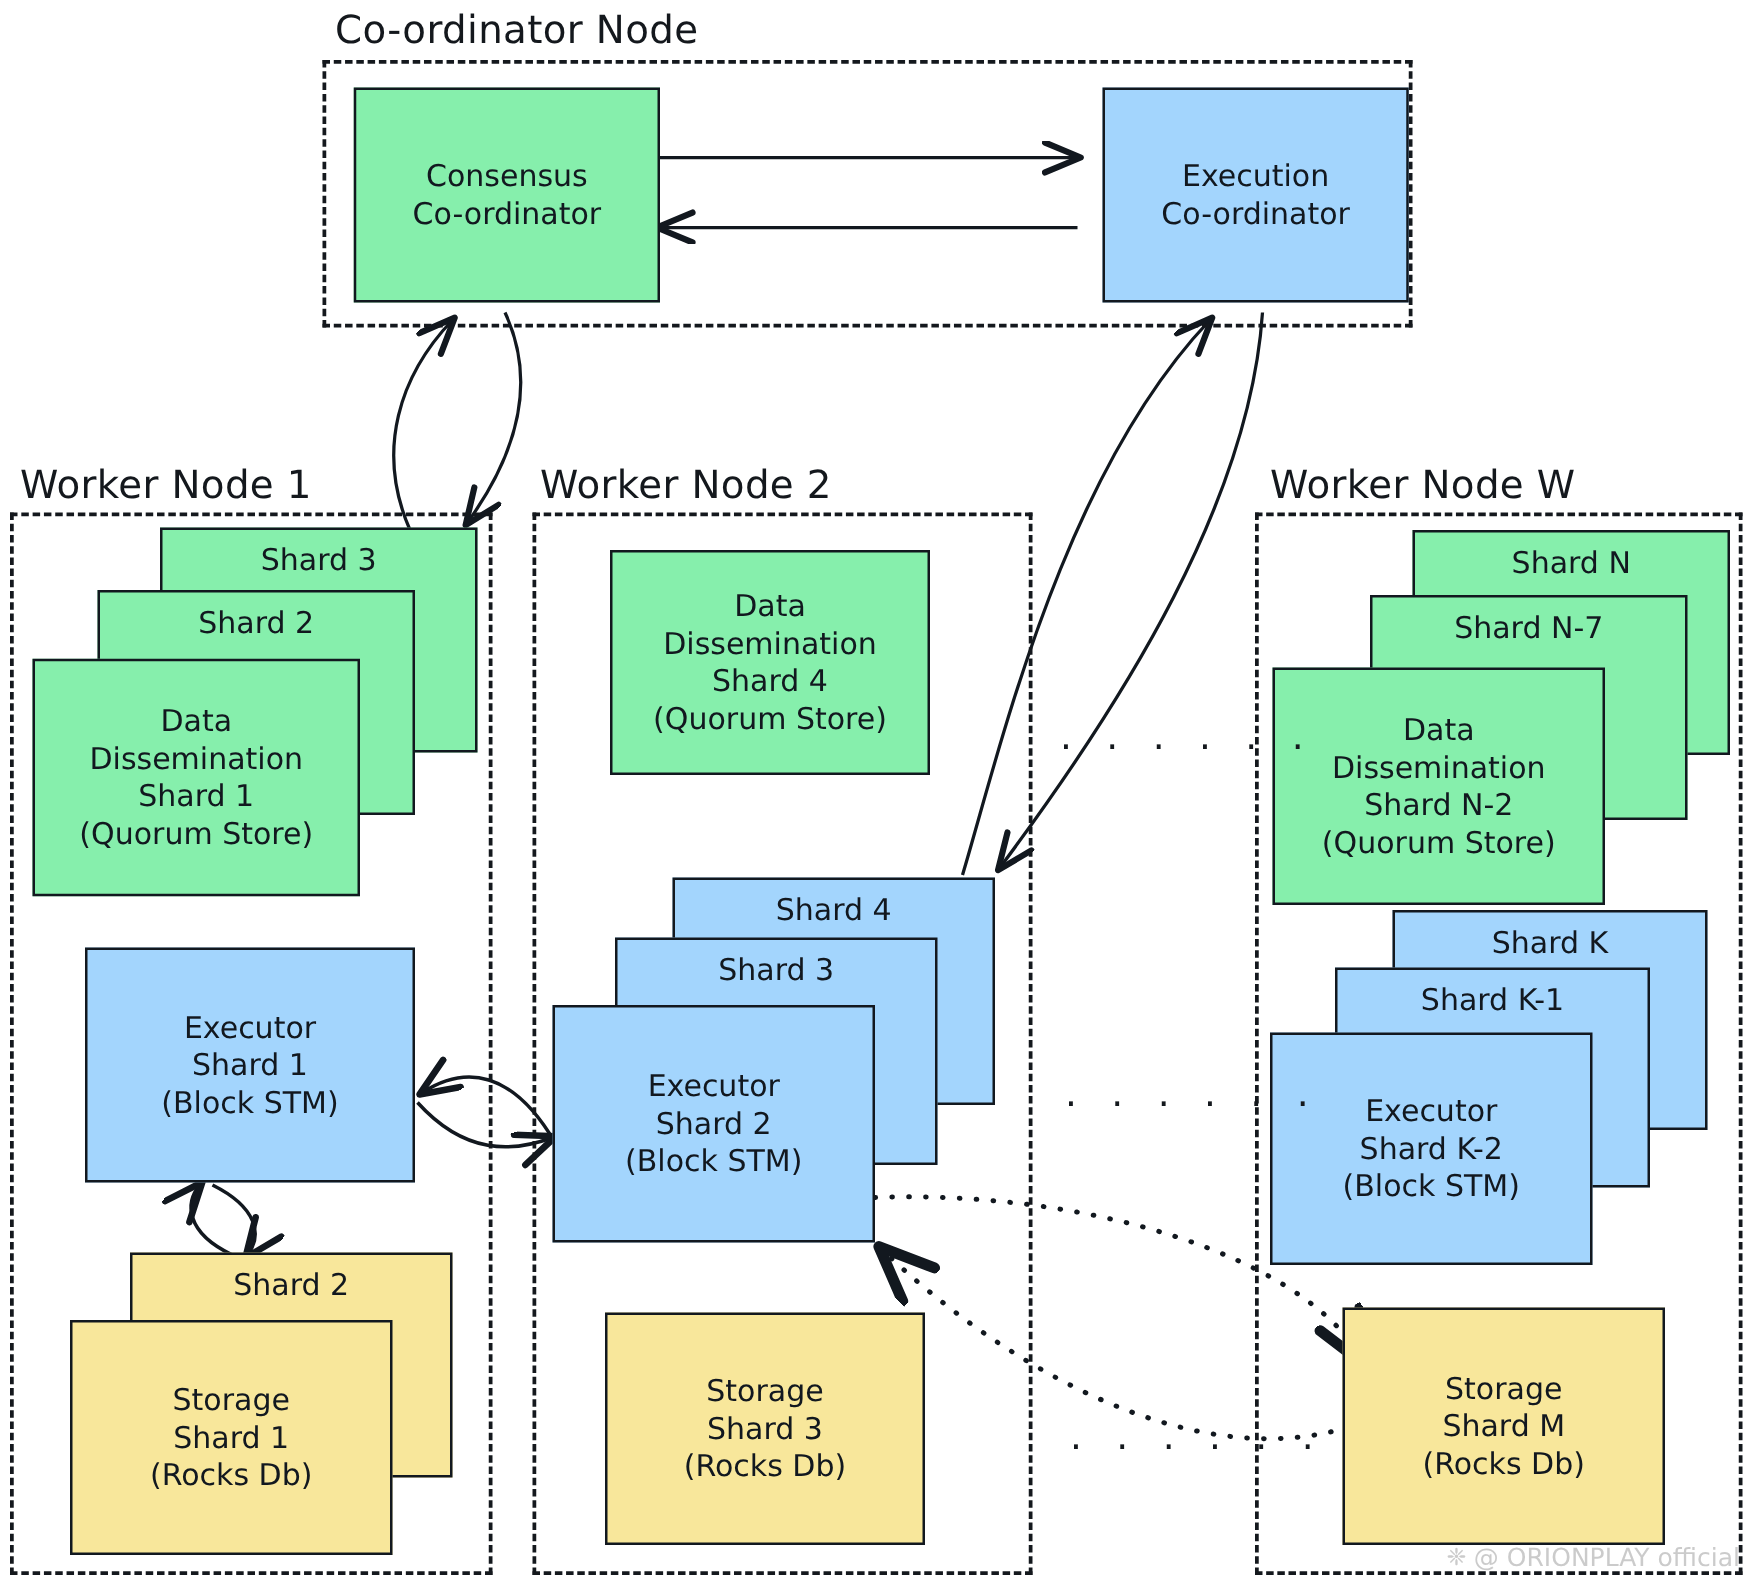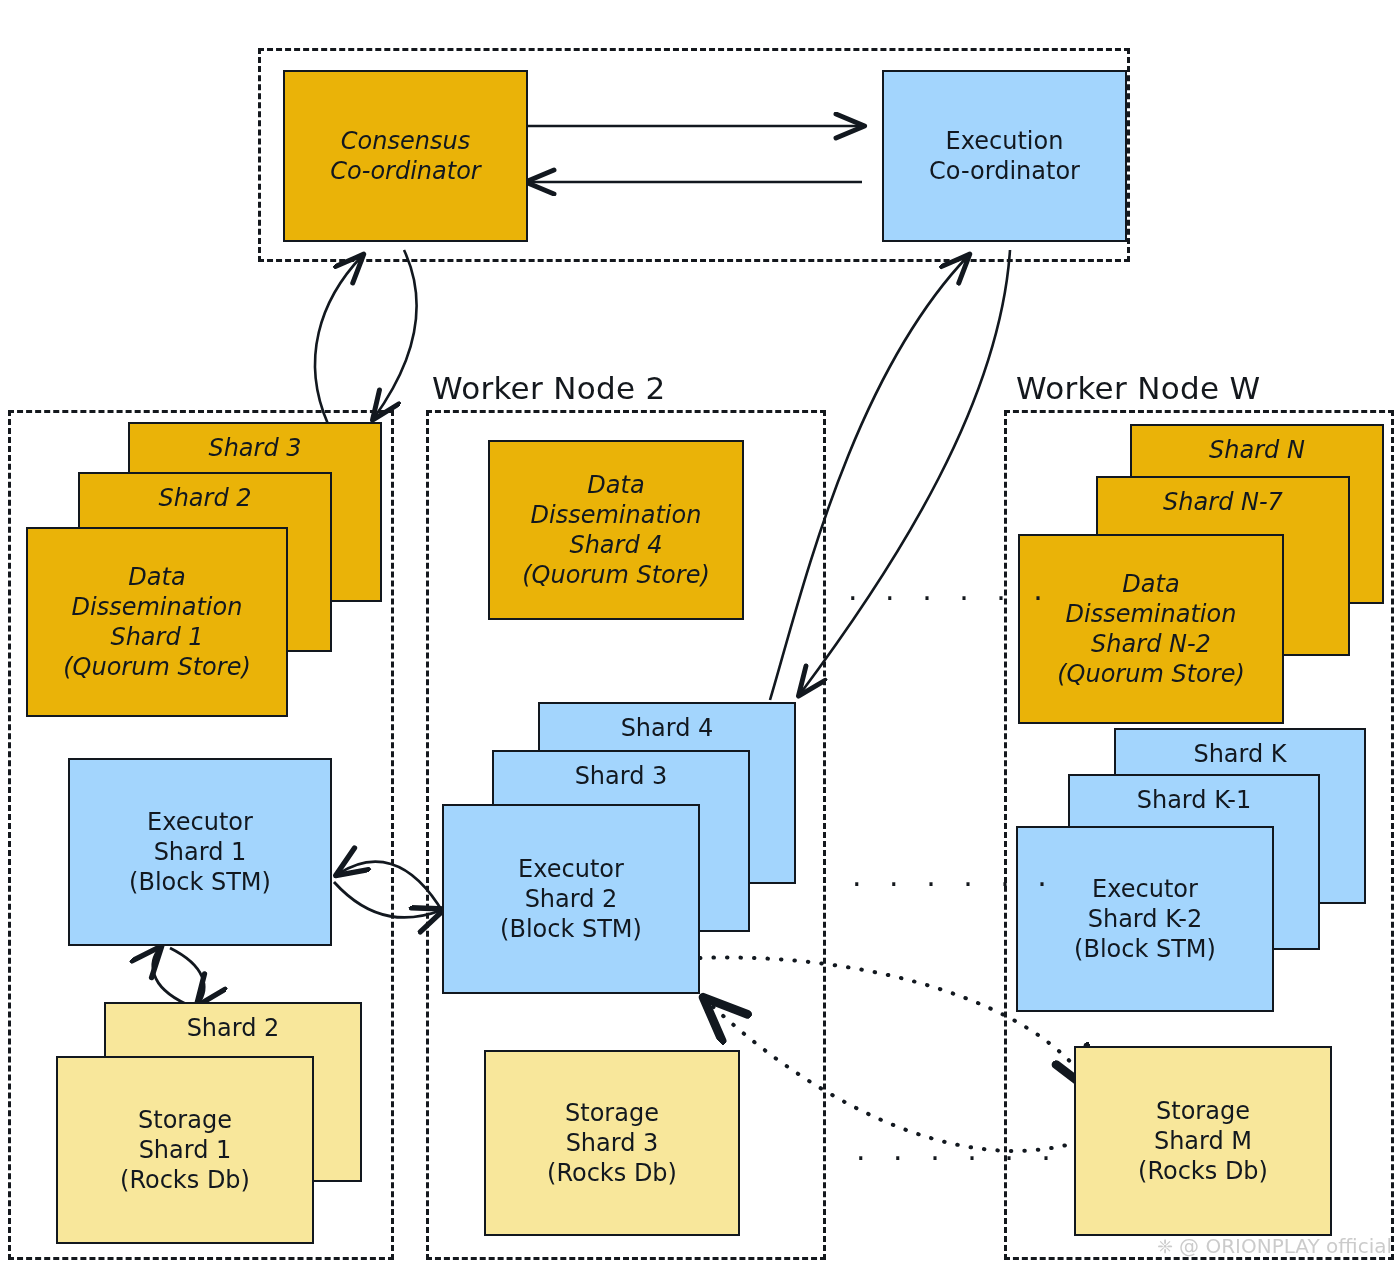--- a/index.html
+++ b/index.html
@@ -12,21 +12,21 @@
   svg.wires{position:absolute;left:0;top:0;width:1400px;height:1270px;pointer-events:none;}
   .grp{position:absolute;border:3px dashed #14181d;box-sizing:border-box;background:transparent;}
   .grp-title{
     position:absolute;font-size:31px;letter-spacing:.3px;color:#14181d;white-space:nowrap;
   }
   .card{
     position:absolute;box-sizing:border-box;border:2.5px solid #12181f;
     display:flex;align-items:center;justify-content:center;text-align:center;
     font-size:24px;line-height:1.26;padding:4px 8px;white-space:pre-line;
   }
-  .card.green{background:#eab308;font-style:italic;}
+  .card.green{background:#86efac;}
   .card.blue{background:#a3d5fd;}
   .card.yellow{background:#f8e79b;}
   .card.stacklabel{align-items:flex-start;padding-top:9px;}
   .ellipsis{
     position:absolute;font-size:30px;letter-spacing:9px;color:#14181d;
     white-space:nowrap;user-select:none;
   }
   .wm{
     position:absolute;right:8px;bottom:12px;display:flex;align-items:center;gap:6px;
     color:#c9c9c9;font-size:20px;white-space:nowrap;opacity:.95;
@@ -84,27 +84,29 @@
     </g>
 
     <g stroke="#12181f" stroke-width="4" stroke-linecap="round" stroke-dasharray="0.5 13" fill="none">
       <path d="M700,958 C860,952 1040,1000 1092,1090" marker-end="url(#ahd)"></path>
     </g>
     <g stroke="#12181f" stroke-width="4" stroke-linecap="round" stroke-dasharray="0.5 13" fill="none">
       <path d="M1078,1142 C950,1180 800,1090 706,1000" marker-end="url(#ahd)"></path>
     </g>
   </svg>
 
+  <div class="grp-title" style="left:268px;top:6px;">Co-ordinator Node</div>
   <div class="grp" style="left:258px;top:48px;width:872px;height:214px;"></div>
 
   <div class="card green" style="left:283px;top:70px;width:245px;height:172px;">Consensus
 Co-ordinator</div>
   <div class="card blue" style="left:882px;top:70px;width:245px;height:172px;">Execution
 Co-ordinator</div>
 
+  <div class="grp-title" style="left:16px;top:370px;">Worker Node 1</div>
   <div class="grp" style="left:8px;top:410px;width:386px;height:850px;"></div>
 
   <div class="card green stacklabel" style="left:128px;top:422px;width:254px;height:180px;">Shard 3</div>
   <div class="card green stacklabel" style="left:78px;top:472px;width:254px;height:180px;">Shard 2</div>
   <div class="card green" style="left:26px;top:527px;width:262px;height:190px;">Data
 Dissemination
 Shard 1
 (Quorum Store)</div>
 
   <div class="card blue" style="left:68px;top:758px;width:264px;height:188px;">Executor

